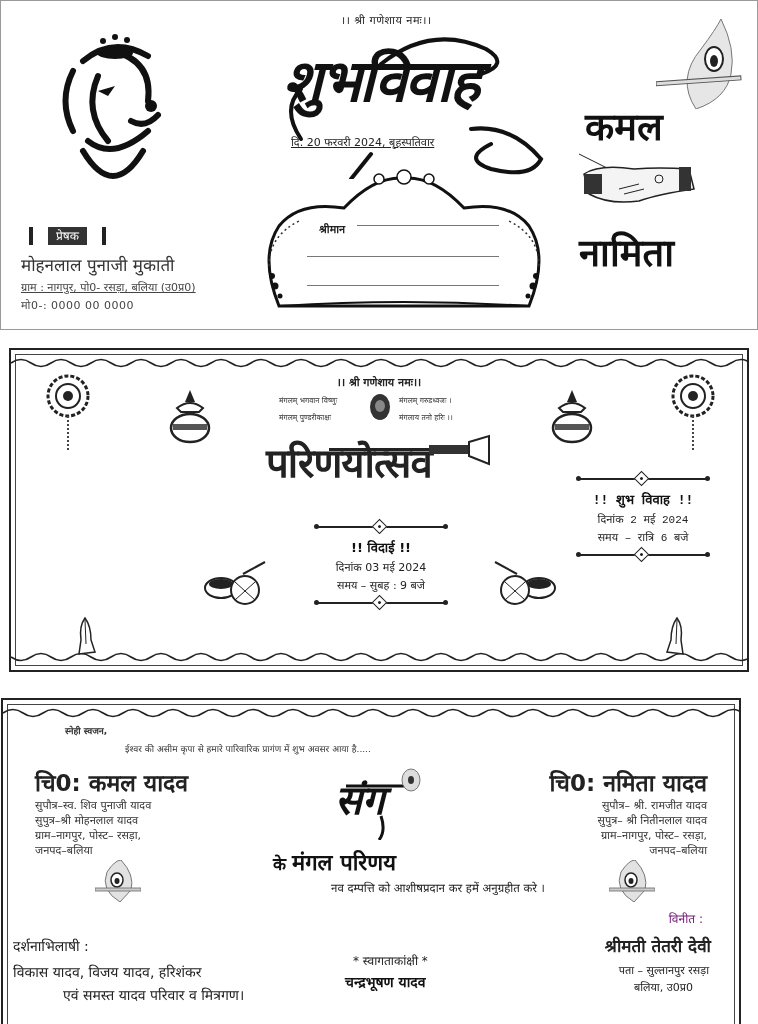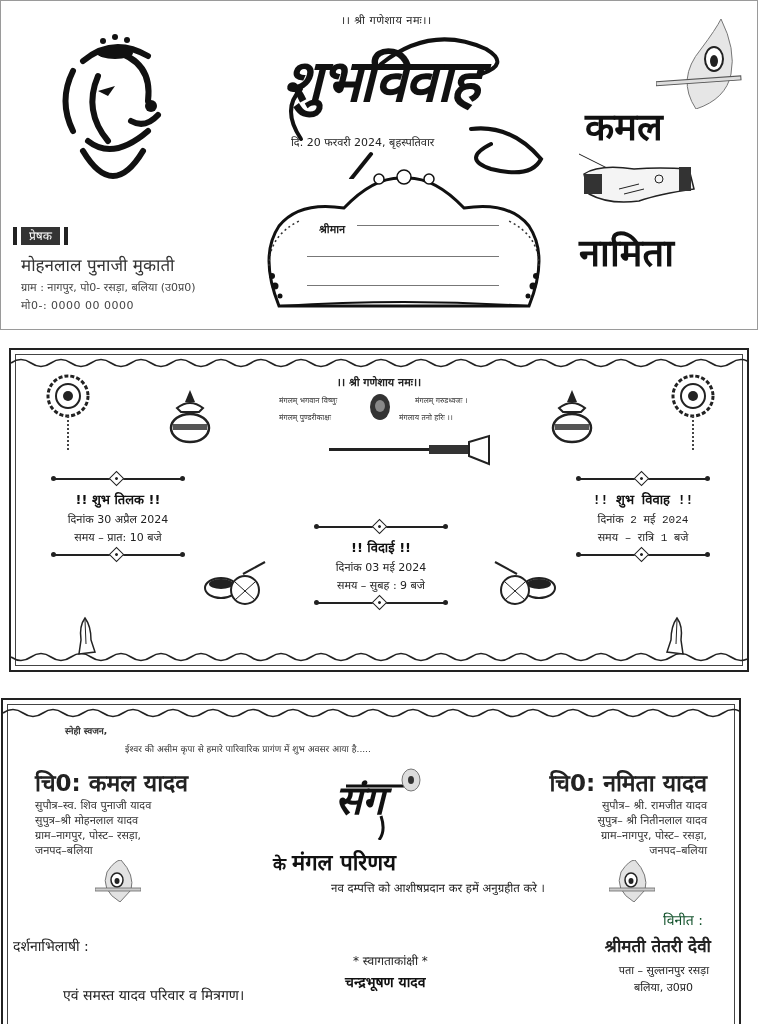--- a/index.html
+++ b/index.html
@@ -8,29 +8,29 @@
 
   .card { position: absolute; background: #fff; }
 
   
   #card1 { left: 0; top: 0; width: 758px; height: 330px; border: 1px solid #9a9a9a; }
   .c1-mantra { position: absolute; left: 340px; top: 11px; font-size: 11px; color: #222; letter-spacing: 0.5px; }
   .ganesh { position: absolute; left: 52px; top: 30px; width: 120px; height: 160px; }
   .shubh-vivah-title { position: absolute; left: 282px; top: 38px; width: 250px; height: 90px;
     font-family: "DejaVu Serif", serif; font-size: 58px; font-weight: bold; font-style: italic; color: #111; letter-spacing: -2px; }
   .shubh-vivah-swirl { position: absolute; left: 270px; top: 28px; width: 290px; height: 150px; }
-  .c1-date { position: absolute; left: 290px; top: 133px; font-size: 11px; color: #222; }
+  .c1-date { position: absolute; left: 290px; top: 133px; font-size: 11px; color: #222; text-decoration: underline; }
   .address-frame { position: absolute; left: 258px; top: 165px; width: 290px; height: 150px; }
   .shriman-label { position: absolute; left: 318px; top: 220px; font-size: 11px; font-weight: bold; color: #222; text-align: right; }
   .addr-line { position: absolute; height: 1px; background: #777; }
-  .sender-badge { position: absolute; left: 12px; top: 226px; display: flex; align-items: flex-end; gap: 4px; }
+  .sender-badge { position: absolute; left: 28px; top: 226px; display: flex; align-items: flex-end; gap: 15px; }
   .sender-badge .bar { width: 4px; height: 18px; background: #222; }
   .sender-badge .label { background: #333; color: #fff; font-size: 12px; padding: 1px 8px; height: 18px; line-height: 16px; }
   .sender-name { position: absolute; left: 20px; top: 252px; font-size: 17px; color: #333; }
-  .sender-addr { position: absolute; left: 20px; top: 278px; font-size: 11px; color: #444; }
+  .sender-addr { position: absolute; left: 20px; top: 278px; font-size: 11px; color: #444; text-decoration: underline; }
   .sender-phone { position: absolute; left: 20px; top: 296px; font-size: 11px; color: #444; letter-spacing: 0.5px; }
   .groom-big { position: absolute; left: 584px; top: 98px; font-size: 38px; font-weight: bold; color: #111; }
   .bride-big { position: absolute; left: 578px; top: 224px; font-size: 38px; font-weight: bold; color: #111; }
   .feather-top { position: absolute; left: 655px; top: 18px; width: 90px; height: 90px; }
   .hands { position: absolute; left: 578px; top: 148px; width: 120px; height: 56px; }
 
   
   .frame { position: absolute; border: 2px solid #222; }
   .frame::before { content: ""; position: absolute; inset: 4px; border: 1px solid #444; }
   .scroll-row { position: absolute; left: 0; right: 0; height: 14px; overflow: hidden; }
@@ -65,21 +65,21 @@
   .sang { position: absolute; left: 328px; top: 66px; width: 100px; height: 74px; }
   .mangal { position: absolute; left: 270px; top: 146px; font-size: 22px; font-weight: bold; color: #111; font-family: "DejaVu Serif", serif; }
   .mangal .ke { font-size: 17px; margin-right: 6px; }
   .invite-msg { position: absolute; left: 280px; top: 178px; width: 310px; text-align: center; font-size: 11.5px; color: #222; line-height: 21px; }
   .feather { position: absolute; width: 46px; height: 42px; }
   .darshan-label { position: absolute; left: 10px; top: 236px; font-size: 14px; color: #222; }
   .darshan-names { position: absolute; left: 10px; top: 262px; font-size: 14px; color: #222; }
   .darshan-names2 { position: absolute; left: 60px; top: 285px; font-size: 14px; color: #222; }
   .welcomer-label { position: absolute; left: 350px; top: 252px; font-size: 12px; color: #222; }
   .welcomer-name { position: absolute; left: 342px; top: 272px; font-size: 14px; font-weight: bold; color: #111; }
-  .vinit-label { position: absolute; right: 36px; top: 210px; font-size: 14px; color: #14532d; }
+  .vinit-label { position: absolute; right: 36px; top: 210px; font-size: 12px; color: #701a75; }
   .vinit-name { position: absolute; right: 28px; top: 234px; font-size: 17px; font-weight: bold; color: #222; }
   .vinit-addr { position: absolute; right: 30px; top: 262px; font-size: 11px; color: #222; text-align: right; }
   .vinit-addr2 { position: absolute; right: 46px; top: 279px; font-size: 11px; color: #222; }
 </style>
 </head>
 <body>
 
 <section id="card1" class="card">
   <div class="c1-mantra">।। श्री गणेशाय नमः।।</div>
 
@@ -166,28 +166,29 @@
     </g>
   </svg>
   <svg class="scroll-row" style="bottom:6px" viewBox="0 0 736 14" preserveAspectRatio="none">
     <g fill="none" stroke="#222" stroke-width="1.6">
       <path d="M0 7 Q10 14 20 7 T40 7 T60 7 T80 7 T100 7 T120 7 T140 7 T160 7 T180 7 T200 7 T220 7 T240 7 T260 7 T280 7 T300 7 T320 7 T340 7 T360 7 T380 7 T400 7 T420 7 T440 7 T460 7 T480 7 T500 7 T520 7 T540 7 T560 7 T580 7 T600 7 T620 7 T640 7 T660 7 T680 7 T700 7 T720 7 T740 7"></path>
     </g>
   </svg>
 
   <div class="c2-mantra">।। श्री गणेशाय नमः।।</div>
   <div class="shloka" style="left:268px; top:45px;">मंगलम् भगवान विष्णुः</div>
-  <div class="shloka" style="left:388px; top:45px;margin-left:16px;">मंगलम् गरुडध्वजः ।</div>
+  <div class="shloka" style="left:388px; top:45px;">मंगलम् गरुडध्वजः ।</div>
   <div class="shloka" style="left:268px; top:62px;">मंगलम्  पुण्डरीकाक्षः</div>
   <div class="shloka" style="left:388px; top:62px;">मंगलाय तनो हरिः ।।</div>
   <svg class="ganesh-small" viewBox="0 0 24 30">
     <ellipse cx="12" cy="15" rx="10" ry="13" fill="#333"></ellipse>
     <ellipse cx="12" cy="14" rx="5" ry="6" fill="#888"></ellipse>
   </svg>
 
+  <div class="parinayotsav">परिणयोत्सव</div>
   <svg style="position:absolute; left:318px; top:84px; width:170px; height:40px;" viewBox="0 0 170 40">
     <rect x="0" y="14" width="140" height="3" fill="#222"></rect>
     <rect x="100" y="11" width="40" height="9" fill="#333"></rect>
     <path d="M140 8 L160 2 L160 30 L140 22 Z" fill="#fff" stroke="#222" stroke-width="2"></path>
   </svg>
 
   <svg class="mandala" style="left:35px; top:24px;" viewBox="0 0 44 80">
     <circle cx="22" cy="22" r="20" fill="none" stroke="#222" stroke-width="3" stroke-dasharray="4 2"></circle>
     <circle cx="22" cy="22" r="12" fill="none" stroke="#222" stroke-width="2"></circle>
     <circle cx="22" cy="22" r="5" fill="#222"></circle>
@@ -205,37 +206,20 @@
     <ellipse cx="21" cy="38" rx="19" ry="14" fill="#fff" stroke="#222" stroke-width="2.5"></ellipse>
     <rect x="4" y="34" width="34" height="6" fill="#555"></rect>
   </svg>
   <svg class="kalash" style="left:540px; top:40px;" viewBox="0 0 42 56">
     <path d="M21 0 L26 12 L16 12 Z" fill="#222"></path>
     <path d="M8 18 Q21 8 34 18 L30 22 L12 22 Z" fill="#fff" stroke="#222" stroke-width="2"></path>
     <ellipse cx="21" cy="38" rx="19" ry="14" fill="#fff" stroke="#222" stroke-width="2.5"></ellipse>
     <rect x="4" y="34" width="34" height="6" fill="#555"></rect>
   </svg>
 
-  <div class="event" style="left:32px; top:124px;">
-    <div class="divider">
-        <span class="rule"></span>
-        <span class="dot" style="left:-2px"></span>
-        <span class="dot" style="right:-2px"></span>
-        <span class="diamond"></span>
-      </div>
-    <div class="title" style="margin-top:6px">!! शुभ तिलक !!</div>
-    <div class="line">दिनांक 30 अप्रैल 2024</div>
-    <div class="line">समय – प्रात: 10 बजे</div>
-    <div class="divider" style="margin-top:6px">
-        <span class="rule"></span>
-        <span class="dot" style="left:-2px"></span>
-        <span class="dot" style="right:-2px"></span>
-        <span class="diamond"></span>
-      </div>
-  </div>
 
   <div class="event" style="left:295px; top:172px;">
     <div class="divider">
         <span class="rule"></span>
         <span class="dot" style="left:-2px"></span>
         <span class="dot" style="right:-2px"></span>
         <span class="diamond"></span>
       </div>
     <div class="title" style="margin-top:6px">!! विदाई !!</div>
     <div class="line">दिनांक 03 मई 2024</div>
@@ -250,21 +234,21 @@
 
   <div class="event" style="left:557px; top:124px;font-family:Liberation Mono, monospace;">
     <div class="divider">
         <span class="rule"></span>
         <span class="dot" style="left:-2px"></span>
         <span class="dot" style="right:-2px"></span>
         <span class="diamond"></span>
       </div>
     <div class="title" style="margin-top:6px">!! शुभ विवाह !!</div>
     <div class="line">दिनांक 2 मई 2024</div>
-    <div class="line">समय – रात्रि 1 बजे</div>
+    <div class="line">समय – रात्रि 6 बजे</div>
     <div class="divider" style="margin-top:6px">
         <span class="rule"></span>
         <span class="dot" style="left:-2px"></span>
         <span class="dot" style="right:-2px"></span>
         <span class="diamond"></span>
       </div>
   </div>
 
   <svg class="dhol" style="left:192px; top:208px;" viewBox="0 0 70 48">
     <ellipse cx="18" cy="30" rx="16" ry="10" fill="#fff" stroke="#222" stroke-width="2"></ellipse>
@@ -344,20 +328,21 @@
     <rect x="0" y="28" width="46" height="3" fill="#ccc" stroke="#666" stroke-width="0.8"></rect>
   </svg>
   <svg class="feather" style="left:606px; top:160px;" viewBox="0 0 46 42">
     <path d="M25 42 Q5 30 12 12 Q20 0 26 0 Q40 15 36 30 Z" fill="#e2e2e2" stroke="#777"></path>
     <ellipse cx="22" cy="20" rx="6" ry="7" fill="#fff" stroke="#222" stroke-width="1.5"></ellipse>
     <ellipse cx="22" cy="21" rx="2.5" ry="3" fill="#222"></ellipse>
     <rect x="0" y="28" width="46" height="3" fill="#ccc" stroke="#666" stroke-width="0.8"></rect>
   </svg>
 
   <div class="darshan-label">दर्शनाभिलाषी :</div>
+  <div class="darshan-names">विकास यादव, विजय यादव, हरिशंकर</div>
   <div class="darshan-names2">एवं समस्त यादव परिवार व मित्रगण।</div>
 
   <div class="welcomer-label">* स्वागताकांक्षी *</div>
   <div class="welcomer-name">चन्द्रभूषण यादव</div>
 
   <div class="vinit-label">विनीत :</div>
   <div class="vinit-name">श्रीमती तेतरी देवी</div>
   <div class="vinit-addr">पता – सुल्तानपुर रसड़ा</div>
   <div class="vinit-addr2">बलिया, उ0प्र0</div>
 </section>

